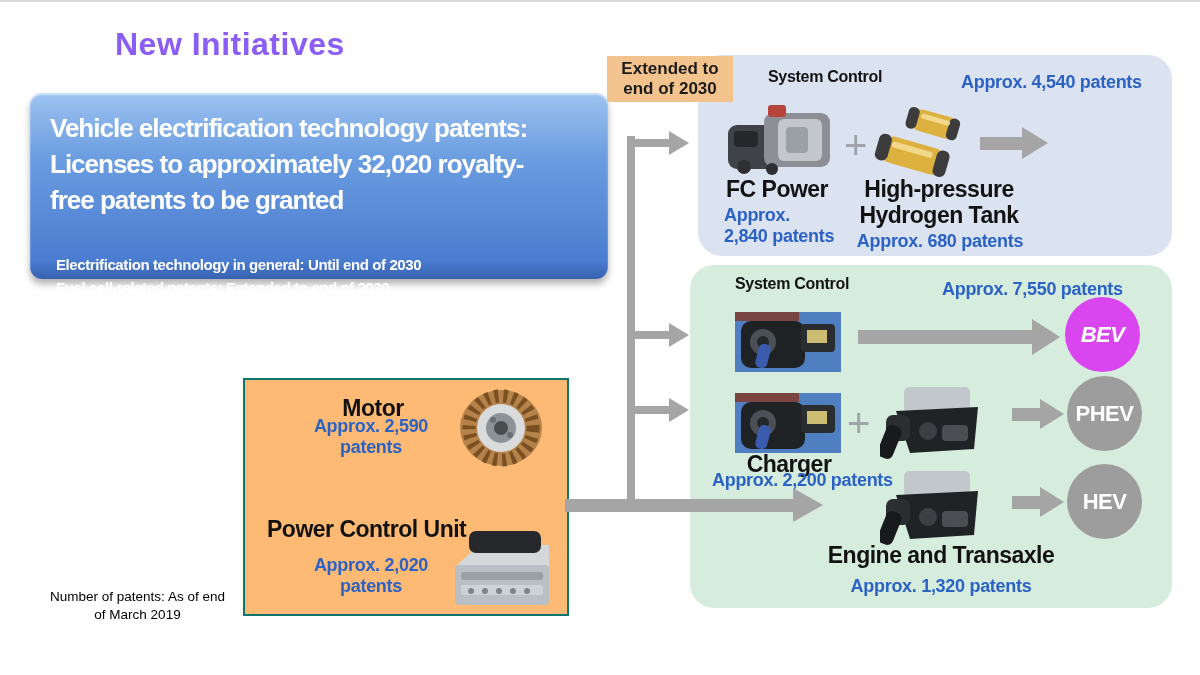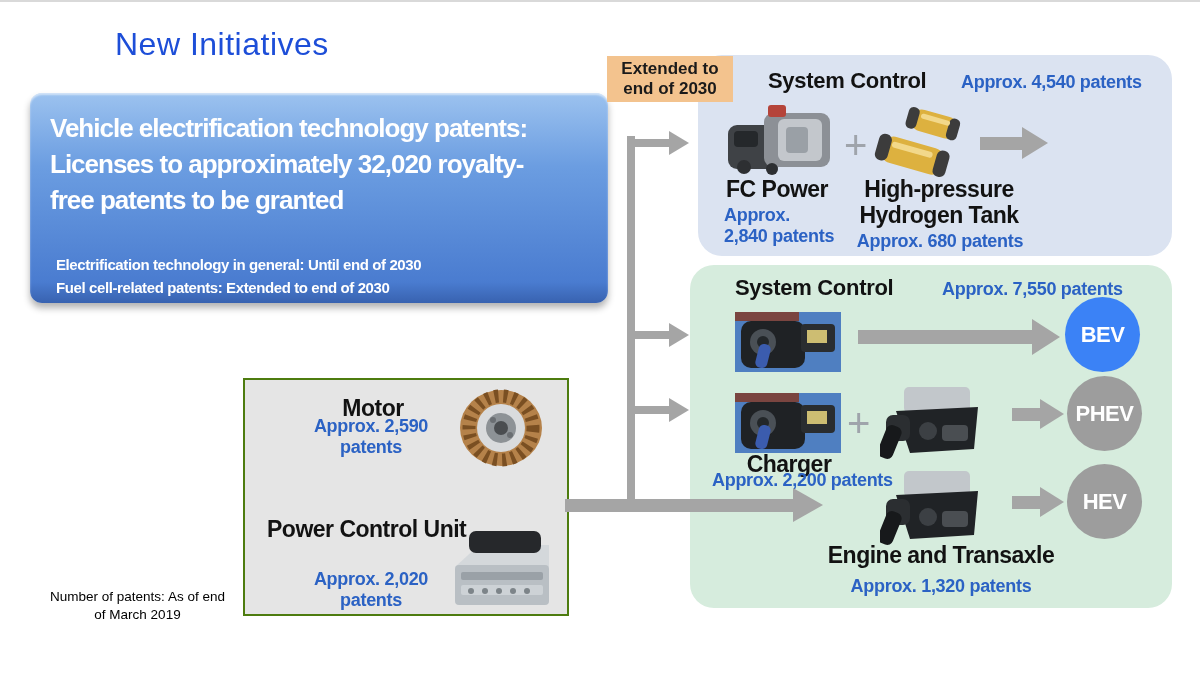--- a/index.html
+++ b/index.html
@@ -10,55 +10,55 @@
     color:#141414;
   }
   .abs{position:absolute;}
   .center{text-align:center;}
   .nowrap{white-space:nowrap;}
 
   
   .top-line{left:0;top:0;width:1200px;height:2px;background:#d9d9d9;}
 
   
-  .page-title{left:115px;top:26px;font-size:32px;font-weight:400;color:#1d4ed8;letter-spacing:0.5px;}
+  .page-title{left:115px;top:26px;font-size:32px;font-weight:700;color:#8b5cf6;letter-spacing:0.5px;}
 
   
   .summary-box{
-    left:30px;top:93px;width:578px;height:210px;border-radius:12px;
+    left:30px;top:93px;width:578px;height:186px;border-radius:12px;
     background:linear-gradient(180deg,#9cc2ef 0%,#6b9de1 35%,#4a7cd0 90%,#3862b0 100%);
     box-shadow:0 5px 7px rgba(0,0,0,0.30), inset 0 2px 2px rgba(255,255,255,0.55);
     color:#ffffff;
   }
   .summary-main{left:20px;top:18px;font-size:26px;font-weight:700;line-height:1.38;letter-spacing:-1px;}
   .summary-sub{left:26px;top:160px;font-size:15px;font-weight:700;line-height:1.55;letter-spacing:-0.4px;}
 
   
   .badge{
     left:607px;top:56px;width:126px;height:46px;background:#f3c38e;
     display:flex;flex-direction:column;justify-content:center;align-items:center;
     font-size:17px;font-weight:700;color:#1a1a1a;line-height:1.2;z-index:6;
   }
 
   
   .panel-fcev{left:698px;top:55px;width:474px;height:201px;background:#dbe3f1;border-radius:24px;z-index:1;}
   .panel-ev{left:690px;top:265px;width:482px;height:343px;background:#d6ecdd;border-radius:24px;z-index:1;}
-  .panel-title{font-size:22px;font-weight:700;color:#121212;letter-spacing:-0.3px;}
+  .panel-title{font-size:16px;font-weight:700;color:#121212;letter-spacing:-0.3px;}
   .patents{font-size:18px;font-weight:700;color:#2b62c4;letter-spacing:-0.3px;}
   .comp-label{font-size:23px;font-weight:700;color:#121212;letter-spacing:-0.5px;}
 
   
   .circle{width:75px;height:75px;border-radius:50%;display:flex;align-items:center;justify-content:center;
           color:#ffffff;font-weight:700;font-size:22px;letter-spacing:-0.5px;}
   .c-fcev{background:#4d689d;}
-  .c-bev{background:#3b82f6;}
+  .c-bev{background:#d946ef;font-style:italic;}
   .c-gray{background:#9d9d9d;}
 
   
-  .component-box{left:243px;top:378px;width:322px;height:234px;background:#e5e5e5;border:2px solid #4d7c0f;z-index:2;}
+  .component-box{left:243px;top:378px;width:322px;height:234px;background:#fdba74;border:2px solid #0f766e;z-index:2;}
 
   
   .footnote{left:40px;top:588px;width:195px;text-align:center;font-size:13.5px;color:#000000;line-height:1.3;}
 
   
   .shaft{background:#a5a5a5;z-index:3;}
   .tri{width:0;height:0;border-style:solid;border-color:transparent transparent transparent #a5a5a5;z-index:3;}
   .plus{color:#9fa4ab;font-size:40px;font-weight:400;line-height:1;z-index:2;}
 </style>
 </head>
@@ -224,21 +224,21 @@
       <circle cx="57" cy="47" r="3" fill="#6a6e72"></circle>
     </svg>
 
     <div class="abs patents center" style="left:32px;top:36px;width:188px;line-height:1.18;">
       <div>Approx. 2,590</div>
       <div>patents</div>
     </div>
 
     <div class="abs comp-label" style="left:22px;top:136px;">Power Control Unit</div>
 
-    <div class="abs patents center" style="left:32px;top:189px;width:188px;line-height:1.18;">
+    <div class="abs patents center" style="left:32px;top:175px;width:188px;line-height:1.18;">
       <div>Approx. 2,020</div>
       <div>patents</div>
     </div>
 
     <svg class="abs" style="left:200px;top:145px;" width="112" height="85" viewBox="0 0 112 85">
       <polygon points="10,42 34,20 104,20 104,42" fill="#d4d8db"></polygon>
       <rect x="24" y="6" width="72" height="22" rx="7" fill="#26282b"></rect>
       <rect x="10" y="40" width="94" height="40" rx="4" fill="#b9bfc4"></rect>
       <rect x="16" y="47" width="82" height="8" rx="2" fill="#9aa1a7"></rect>
       <rect x="16" y="60" width="82" height="10" rx="2" fill="#cdd2d6"></rect>

